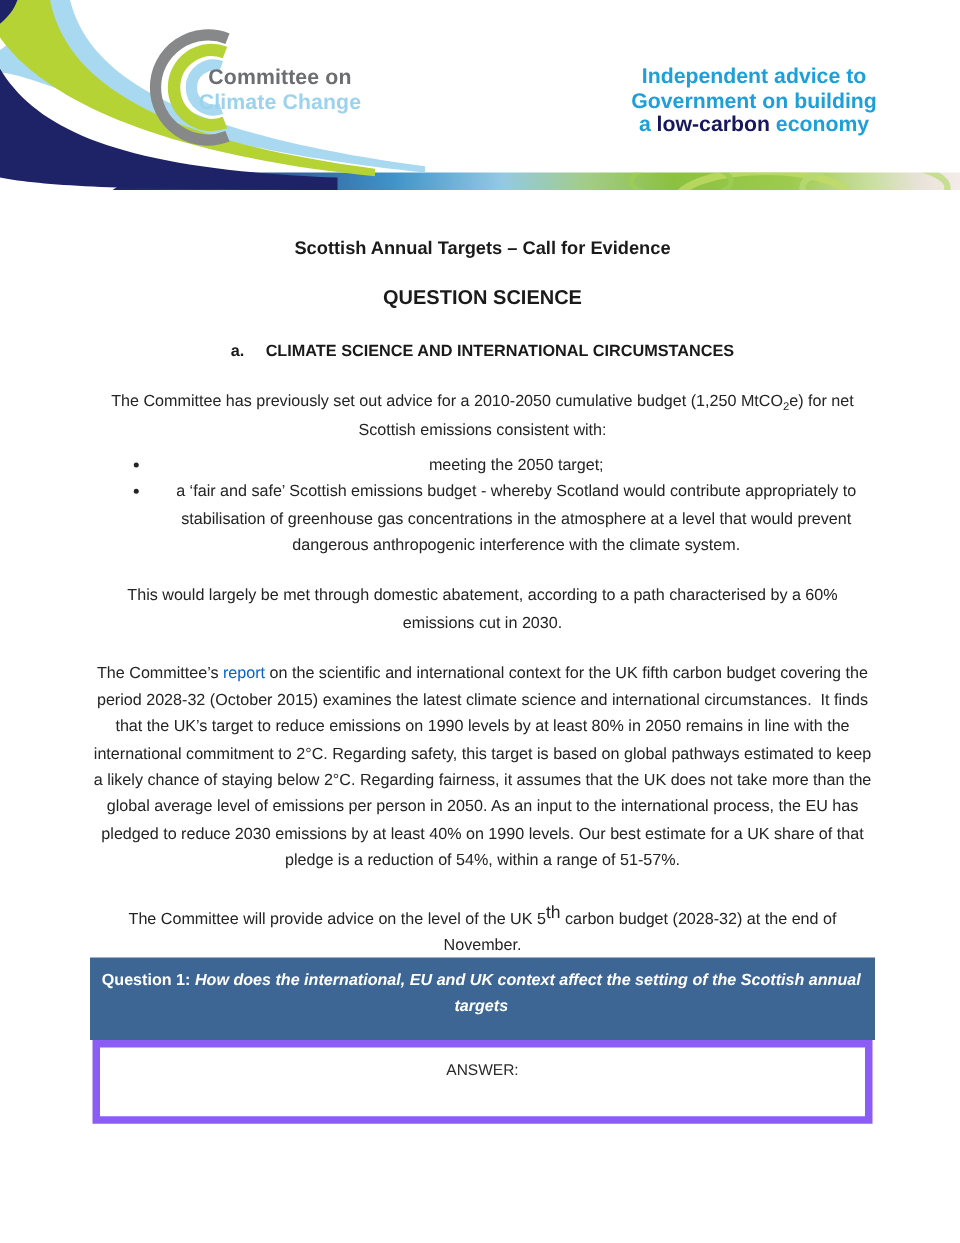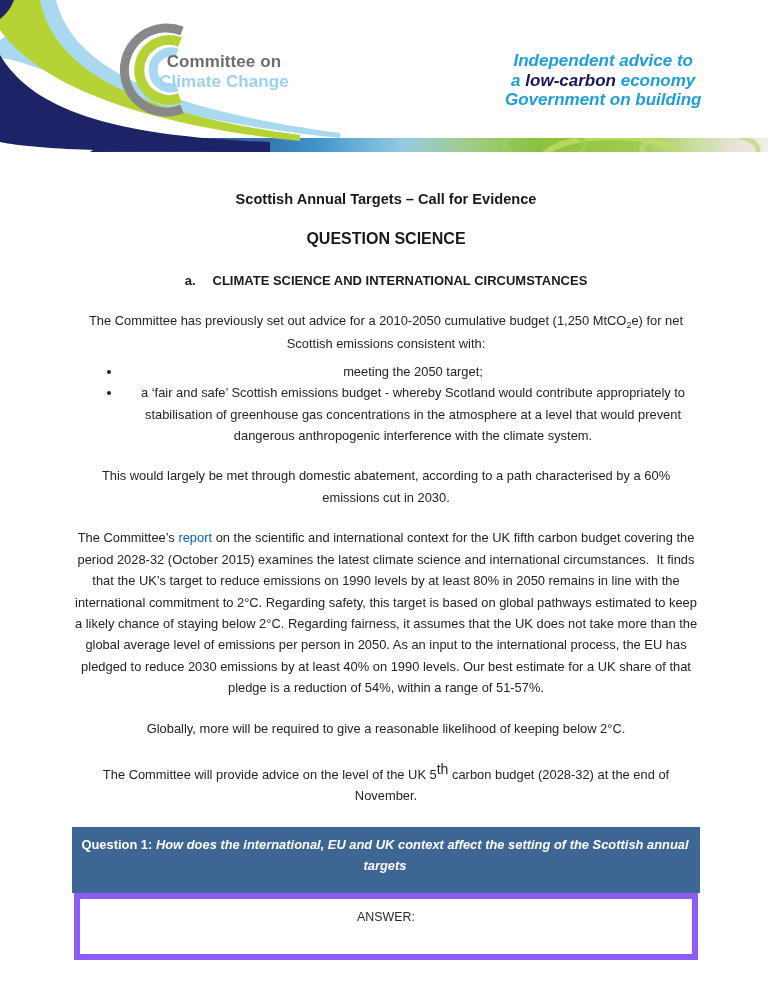--- a/index.html
+++ b/index.html
@@ -7,36 +7,36 @@
     width:768px;height:994px;background:#ffffff;overflow:hidden;
     font-family:"Liberation Sans","DejaVu Sans",sans-serif;color:#242424;
   }
   .page{width:768px;height:994px;position:relative;background:#fff;text-align:center;}
   
   .header{position:relative;width:768px;height:160px;}
   .header svg{position:absolute;left:0;top:0;}
   .logo-text{position:absolute;left:159px;top:52px;font-weight:bold;font-size:17px;line-height:20px;letter-spacing:.1px;}
   .logo-line1{color:#6d6e71;}
   .logo-line2{color:#9bd3ee;}
-  .tagline{position:absolute;left:505px;top:51px;font-weight:bold;font-size:17px;line-height:19.5px;color:#1d9fd9;font-style:italic;}
+  .tagline{position:absolute;left:505px;top:51px;font-weight:bold;font-size:17px;line-height:19.5px;color:#1d9fd9;}
   .tagline .dark{color:#17175e;}
   
   .doc{padding:27px 68px 0 72px;font-size:12.9px;line-height:1.66;}
   .doc p{margin:19px 0 0;white-space:pre-wrap;}
   h1.title{font-size:14.6px;font-weight:bold;margin:0;color:#1a1a1a;}
   h2.subtitle{font-size:16px;font-weight:bold;margin:15px 0 0;color:#1a1a1a;}
   h3.section{font-size:13px;font-weight:bold;margin:17px 16px 0;color:#1a1a1a;}
   h3.section .letter{margin-right:17px;}
   ul.bullets{margin:6px 0 0;padding-left:50px;}
   ul.bullets li{margin:0;padding-left:4px;}
   sub.s2{font-size:9px;vertical-align:-3px;}
   sup.sth{font-size:14px;vertical-align:5px;}
   a.doclink{color:#0563c1;cursor:pointer;}
   
-  .qbox{margin-top:20px;background:#3e6695;color:#ffffff;padding:7px 11px 17px 9px;
+  .qbox{background:#3e6695;color:#ffffff;padding:7px 11px 17px 9px;
         font-size:12.9px;line-height:21px;font-weight:bold;}
   .qbox .qtext{font-style:italic;white-space:pre-wrap;}
   .abox{margin:0 2px;border:6px solid #8b5cf6;background:#ffffff;height:39px;
         padding:8px 9px;font-size:12.4px;color:#2b2b2b;}
 </style>
 </head>
 <body>
 
 <div class="page">
 
@@ -82,22 +82,22 @@
       </g>
     </svg>
 
     <div class="logo-text">
       <div class="logo-line1">Committee on</div>
       <div class="logo-line2">Climate Change</div>
     </div>
 
     <div class="tagline">
       <div>Independent advice to</div>
+      <div>Government on building</div>
       <div><span>a </span><span class="dark">low-carbon</span><span> economy</span></div>
-      <div>Government on building</div>
     </div>
   </div>
 
   <div class="doc">
 
     <h1 class="title">Scottish Annual Targets – Call for Evidence</h1>
 
     <h2 class="subtitle">QUESTION SCIENCE</h2>
 
     <h3 class="section"><span class="letter">a.</span><span>CLIMATE SCIENCE AND INTERNATIONAL CIRCUMSTANCES</span></h3>
@@ -106,21 +106,20 @@
 
     <ul class="bullets">
       <li>meeting the 2050 target;</li>
       <li>a ‘fair and safe’ Scottish emissions budget - whereby Scotland would contribute appropriately to stabilisation of greenhouse gas concentrations in the atmosphere at a level that would prevent dangerous anthropogenic interference with the climate system.</li>
     </ul>
 
     <p>This would largely be met through domestic abatement, according to a path characterised by a 60% emissions cut in 2030.</p>
 
     <p><span>The Committee’s </span><a class="doclink">report</a><span> on the scientific and international context for the UK fifth carbon budget covering the period 2028-32 (October 2015) examines the latest climate science and international circumstances.  It finds that the UK’s target to reduce emissions on 1990 levels by at least 80% in 2050 remains in line with the international commitment to 2°C. Regarding safety, this target is based on global pathways estimated to keep a likely chance of staying below 2°C. Regarding fairness, it assumes that the UK does not take more than the global average level of emissions per person in 2050. As an input to the international process, the EU has pledged to reduce 2030 emissions by at least 40% on 1990 levels. Our best estimate for a UK share of that pledge is a reduction of 54%, within a range of 51-57%.</span></p>
 
-    <p>Globally, more will be required to give a reasonable likelihood of keeping below 2°C.</p>
 
     <p><span>The Committee will provide advice on the level of the UK 5</span><sup class="sth">th</sup><span> carbon budget (2028-32) at the end of November.</span></p>
 
     <div class="qbox"><span>Question 1: </span><span class="qtext">How does the international, EU and UK context affect the setting of the Scottish annual targets</span></div>
 
     <div class="abox">
       <span>ANSWER:</span>
     </div>
 
   </div>

